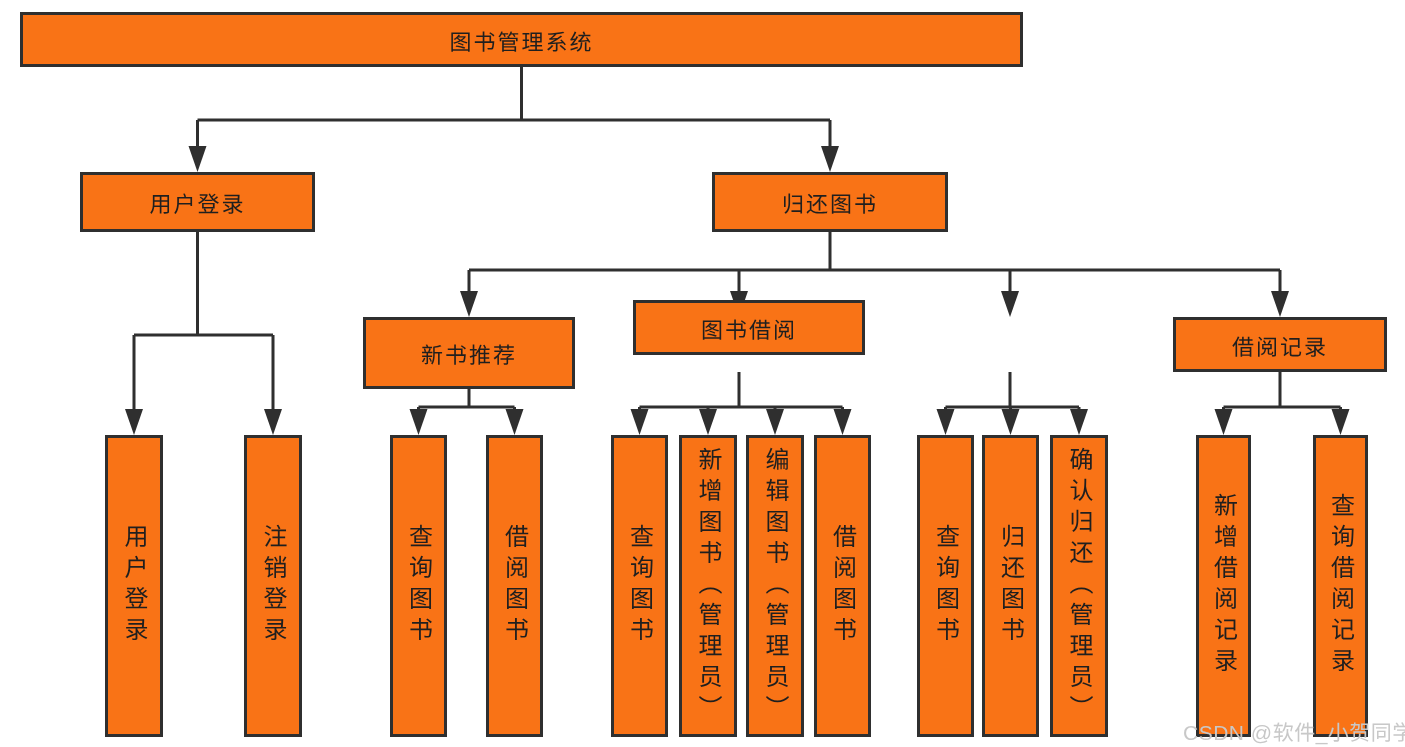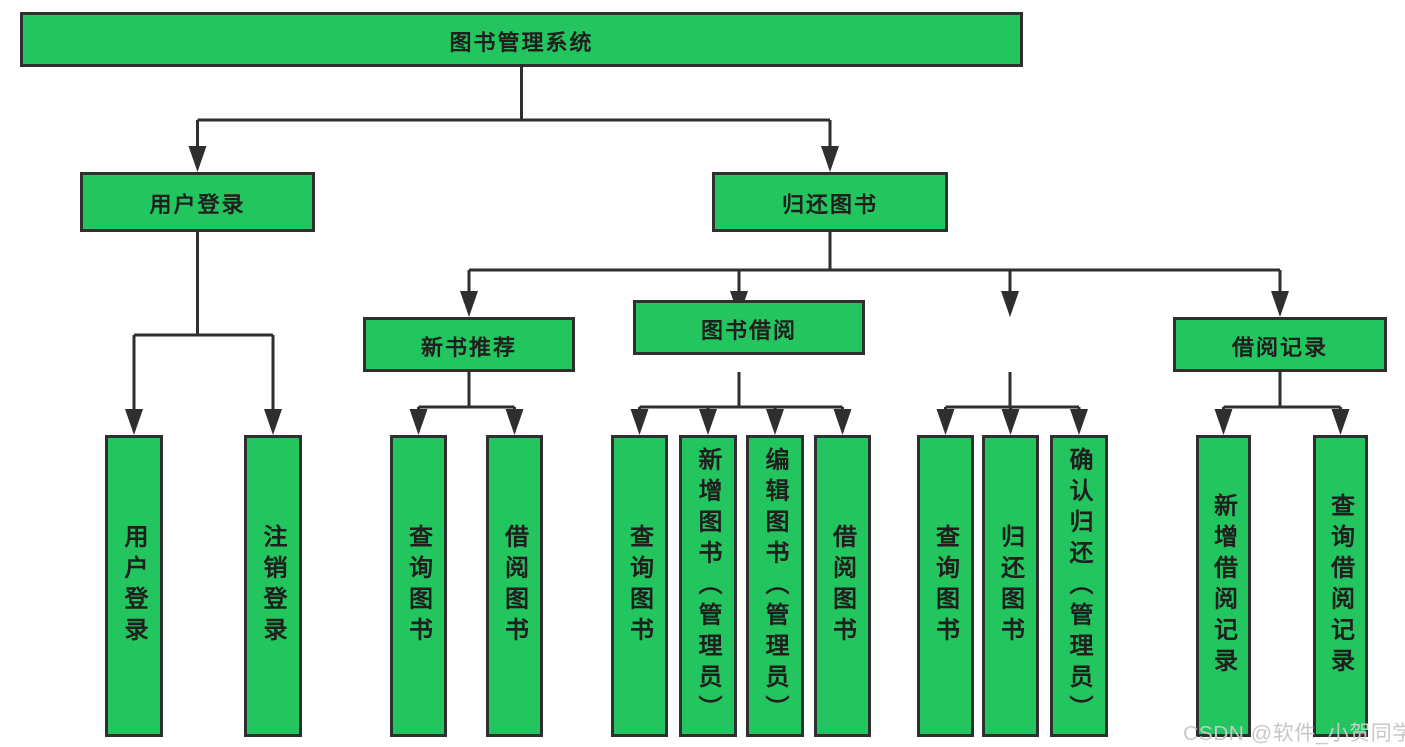--- a/index.html
+++ b/index.html
@@ -18,26 +18,25 @@
   #wires {
     position: absolute;
     left: 0; top: 0;
     width: 1405px;
     height: 747px;
   }
   .node {
     position: absolute;
     box-sizing: border-box;
     border: 3px solid #2f2f2f;
-    background: #22c55e;
+    background: #f97316;
     display: flex;
     align-items: center;
     justify-content: center;
     color: #1f1f1f;
-    font-weight: bold;
   }
   .hlabel {
     font-size: 22px;
     letter-spacing: 2px;
     white-space: nowrap;
   }
   .vlabel {
     writing-mode: vertical-rl;
     text-orientation: mixed;
     font-size: 24px;
@@ -113,21 +112,21 @@
     <span class="hlabel">图书管理系统</span>
   </div>
 
   <div class="node" style="left:80px;top:172px;width:235px;height:60px">
     <span class="hlabel">用户登录</span>
   </div>
   <div class="node" style="left:712px;top:172px;width:236px;height:60px">
     <span class="hlabel">归还图书</span>
   </div>
 
-  <div class="node" style="left:363px;top:317px;width:212px;height:55px">
+  <div class="node" style="left:363px;top:317px;width:212px;height:72px">
     <span class="hlabel">新书推荐</span>
   </div>
   <div class="node" style="left:633px;top:300px;width:232px;height:55px">
     <span class="hlabel">图书借阅</span>
   </div>
   <div class="node" style="left:1173px;top:317px;width:214px;height:55px">
     <span class="hlabel">借阅记录</span>
   </div>
 
   <div class="node" style="left:105px;top:435px;width:58px;height:302px">

